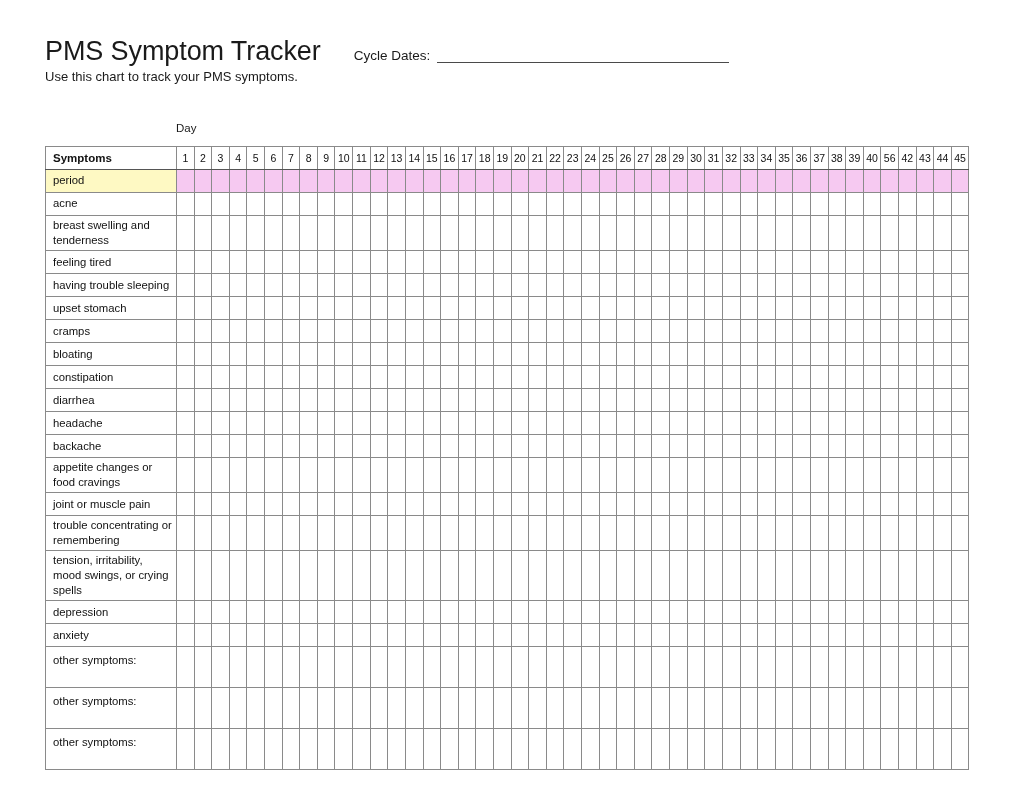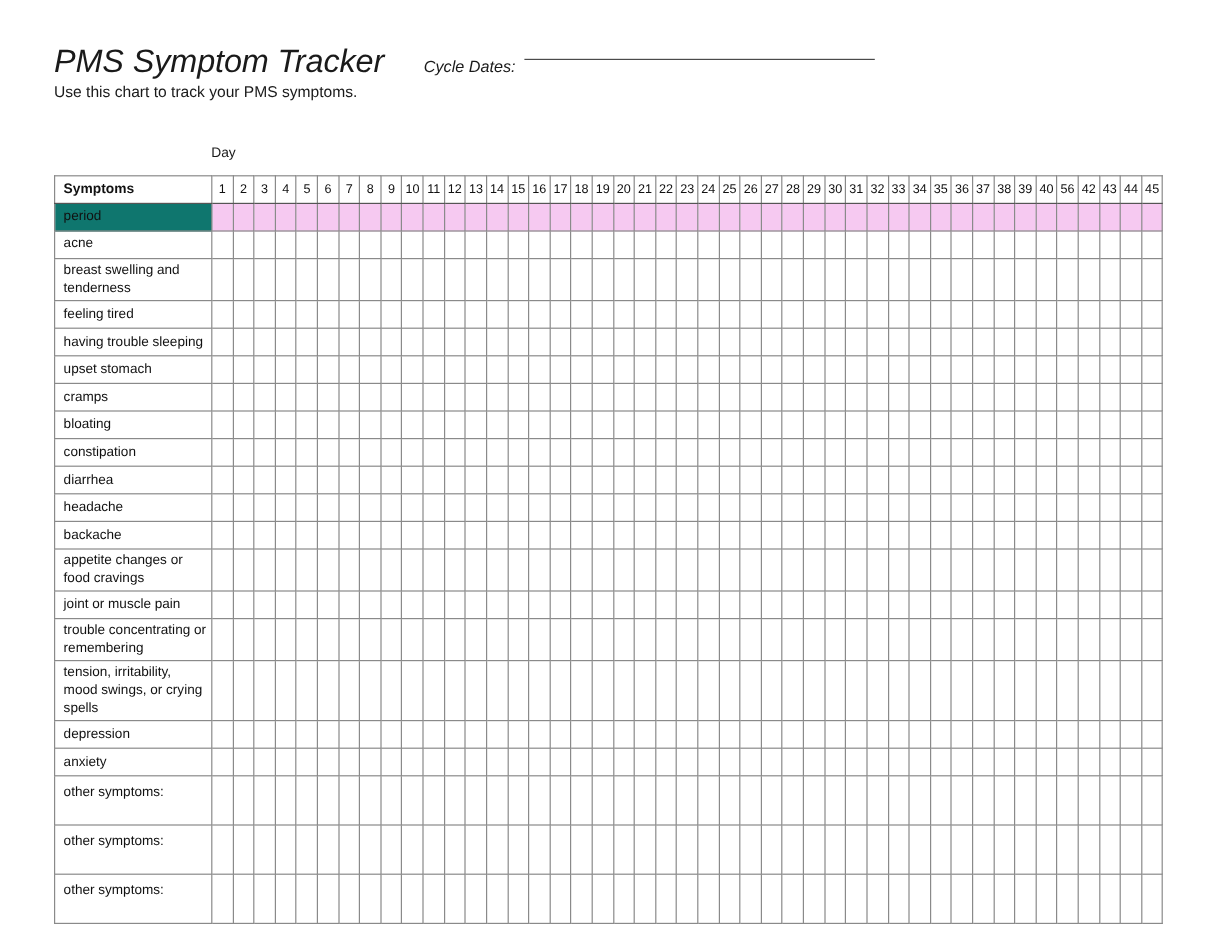--- a/index.html
+++ b/index.html
@@ -19,33 +19,32 @@
   
   .page-header {
     position: absolute;
     left: 45px;
     top: 36px;
     width: 940px;
   }
   .title-row {
     display: flex;
     align-items: baseline;
-    font-style: italic;
   }
   .page-title {
     font-size: 27px;
     font-weight: 400;
     letter-spacing: -0.1px;
     color: #1a1a1a;
     white-space: nowrap;
     line-height: 1.15;
   }
   .cycle-dates {
     display: flex;
-    align-items: flex-start;
+    align-items: flex-end;
     margin-left: 33px;
     padding-bottom: 2px;
   }
   .cycle-dates-label {
     font-size: 13.5px;
     color: #1a1a1a;
     white-space: nowrap;
   }
   .cycle-dates-line {
     display: inline-block;
@@ -120,21 +119,21 @@
   }
   tbody tr.r1 td { height: 18px; }
   tbody tr.r2 td { height: 28px; }
   tbody tr.r3 td { height: 42px; }
   tbody tr.other td { height: 32px; }
   tbody tr.other td.sym-label { vertical-align: top; padding-top: 6px; }
   tbody tr.r2 td.sym-label,
   tbody tr.r3 td.sym-label { vertical-align: middle; }
 
   tbody tr.period-row td { background: #f6c9f1; }
-  tbody tr.period-row td.sym-label { background: #0f766e; }
+  tbody tr.period-row td.sym-label { background: #fef9c3; }
 
   tbody td.cell { background: #ffffff; }
 </style>
 </head>
 <body>
 
 <div class="page-header">
   <div class="title-row">
     <div class="page-title">PMS Symptom Tracker</div>
     <div class="cycle-dates">

